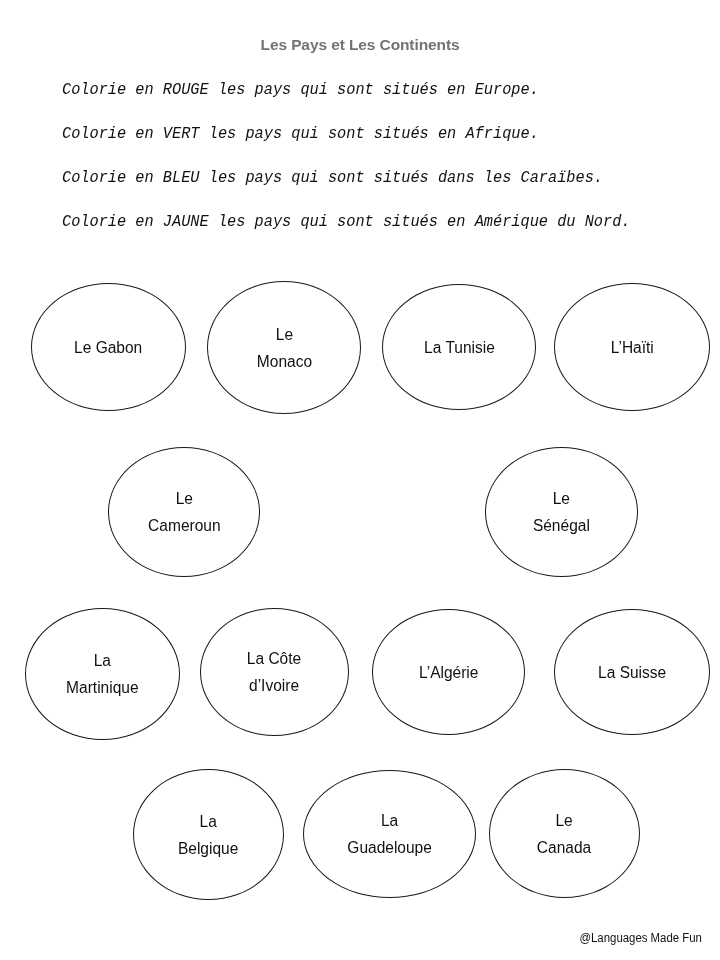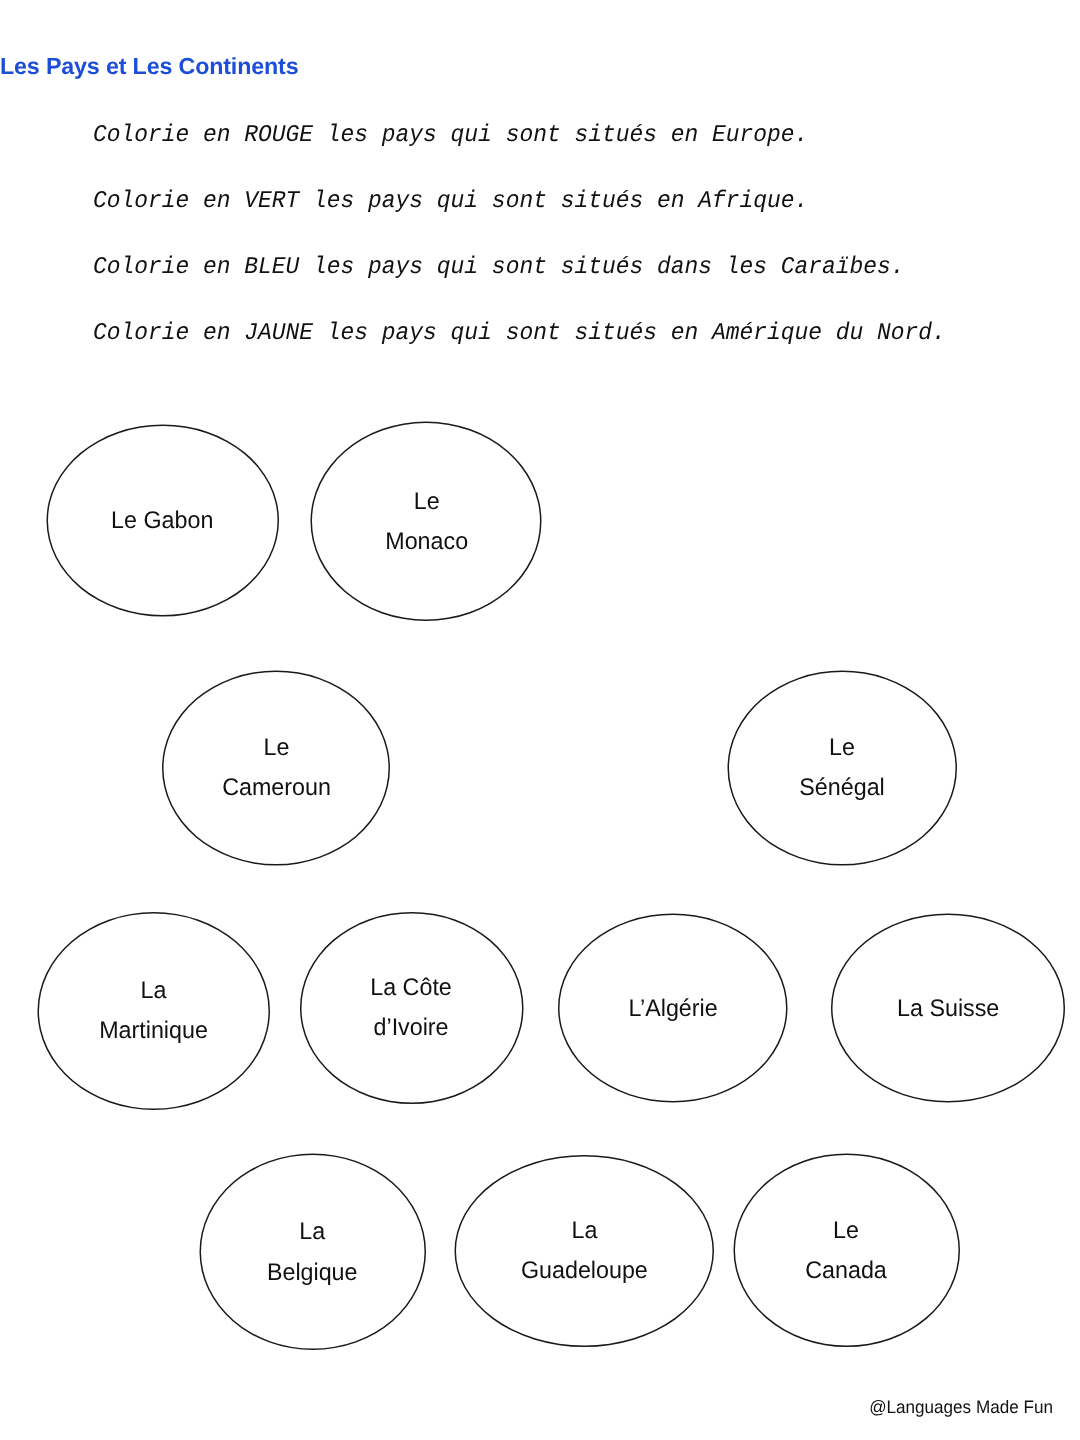--- a/index.html
+++ b/index.html
@@ -15,25 +15,25 @@
     font-family: "Liberation Sans", sans-serif;
     color: #000000;
   }
 
   
   #worksheet-title {
     position: absolute;
     top: 26px;
     left: 0;
     width: 720px;
-    text-align: left;
+    text-align: center;
     font-size: 15.5px;
     font-weight: bold;
     letter-spacing: -0.1px;
-    color: #1d4ed8;
+    color: #737373;
   }
 
   #instructions {
     position: absolute;
     top: 82px;
     left: 62px;
     width: 620px;
     font-family: Liberation Mono, monospace;
   }
   .instruction-line {
@@ -99,20 +99,26 @@
 </div>
 
 <div id="oval-field">
     <div class="oval" style="left: 31px; top: 283px; width: 155px; height: 128px; justify-content: center;">
       <span class="oval-label">Le Gabon</span>
     </div>
     <div class="oval" style="left: 207px; top: 281px; width: 154px; height: 133px;">
       <span class="oval-label">Le
 Monaco</span>
     </div>
+    <div class="oval" style="left: 382px; top: 284px; width: 154px; height: 126px;">
+      <span class="oval-label">La Tunisie</span>
+    </div>
+    <div class="oval" style="left: 554px; top: 283px; width: 156px; height: 128px;">
+      <span class="oval-label">L’Haïti</span>
+    </div>
     <div class="oval" style="left: 108px; top: 447px; width: 152px; height: 130px;">
       <span class="oval-label">Le
 Cameroun</span>
     </div>
     <div class="oval" style="left: 485px; top: 447px; width: 153px; height: 130px;">
       <span class="oval-label">Le
 Sénégal</span>
     </div>
     <div class="oval" style="left: 25px; top: 608px; width: 155px; height: 132px;">
       <span class="oval-label">La

